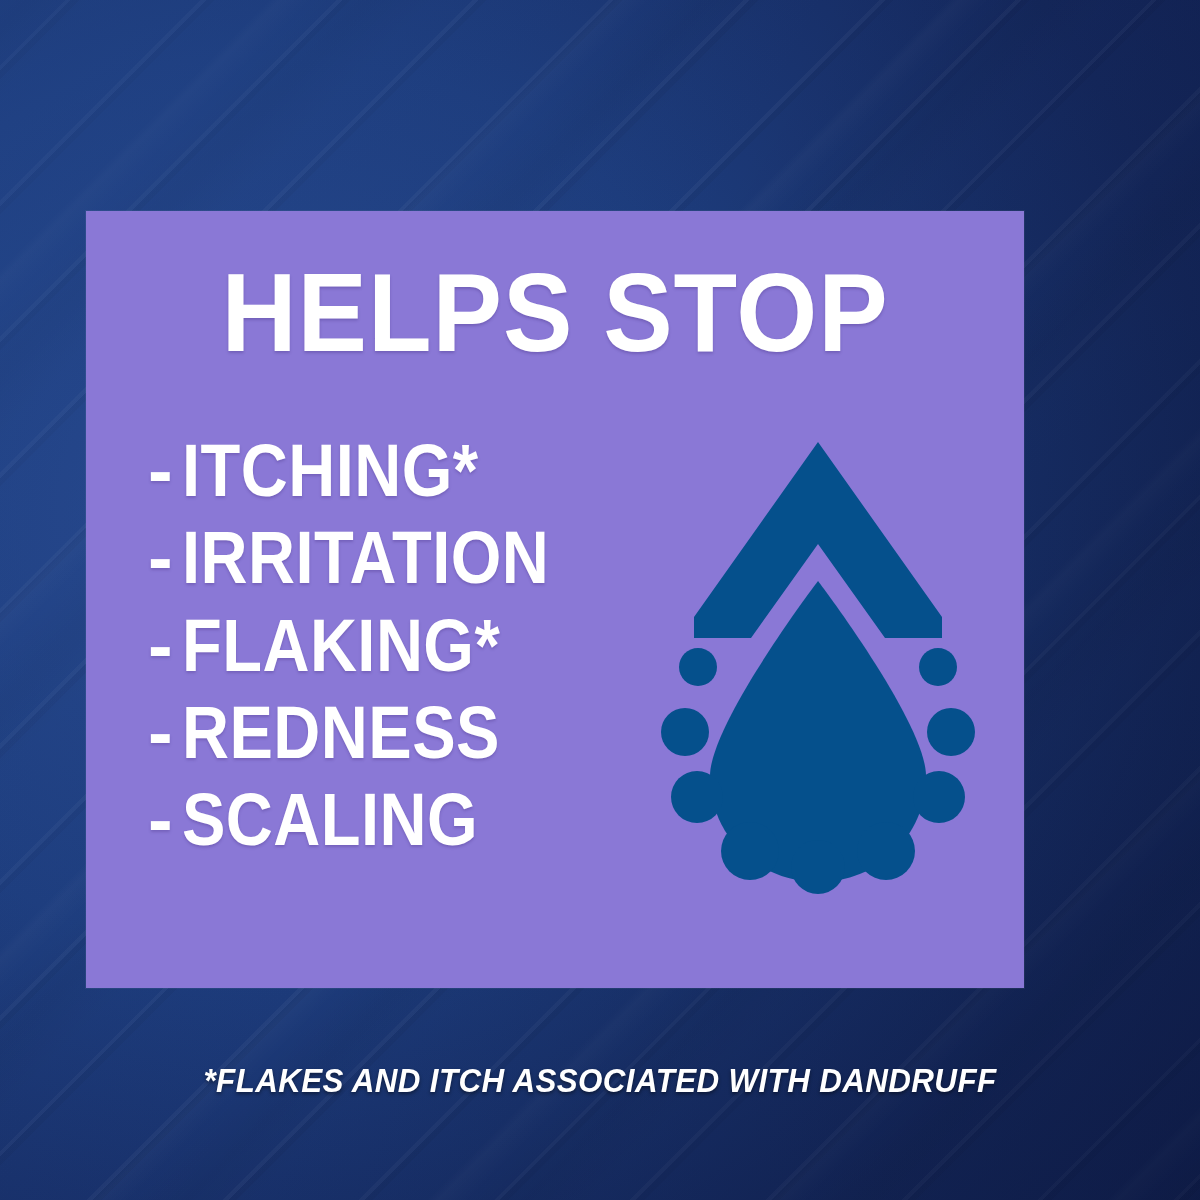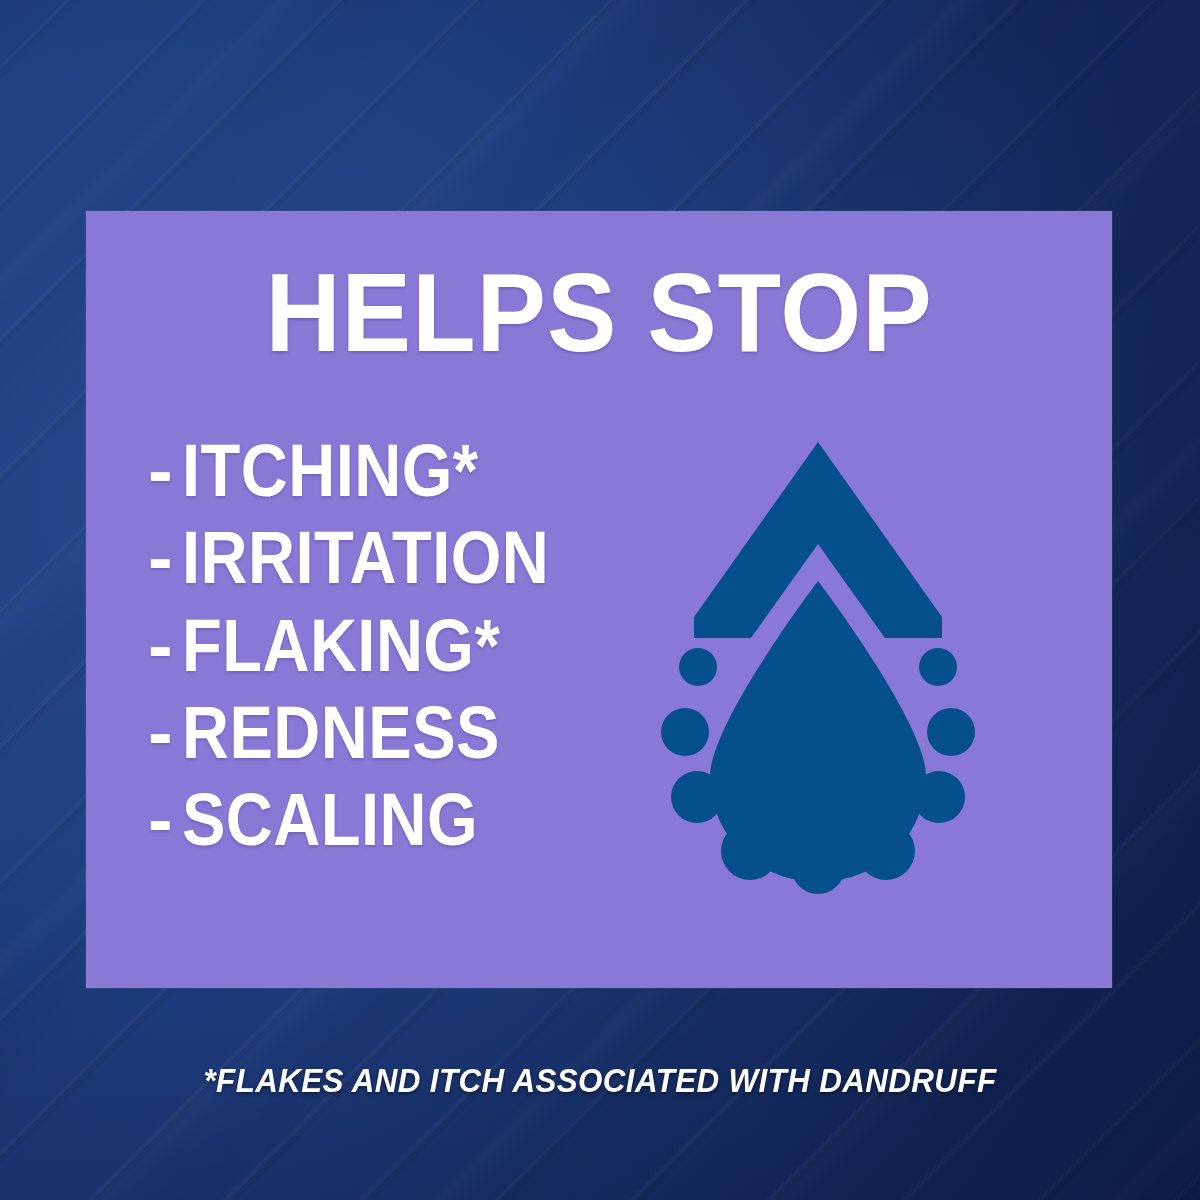--- a/index.html
+++ b/index.html
@@ -49,21 +49,21 @@
     position: absolute;
     inset: 0;
     background: linear-gradient(118deg, rgba(40,78,150,0.30) 0%, rgba(20,38,92,0.0) 45%, rgba(8,16,46,0.40) 100%);
     pointer-events: none;
   }
 
   .panel {
     position: absolute;
     left: 86px;
     top: 211px;
-    width: 1026px;
+    width: 938px;
     height: 777px;
     background: #8a78d6;
     box-shadow: 0 0 0 1px rgba(255,255,255,0.05);
     z-index: 2;
   }
 
   .headline {
     position: absolute;
     left: 0;
     top: 46px;

